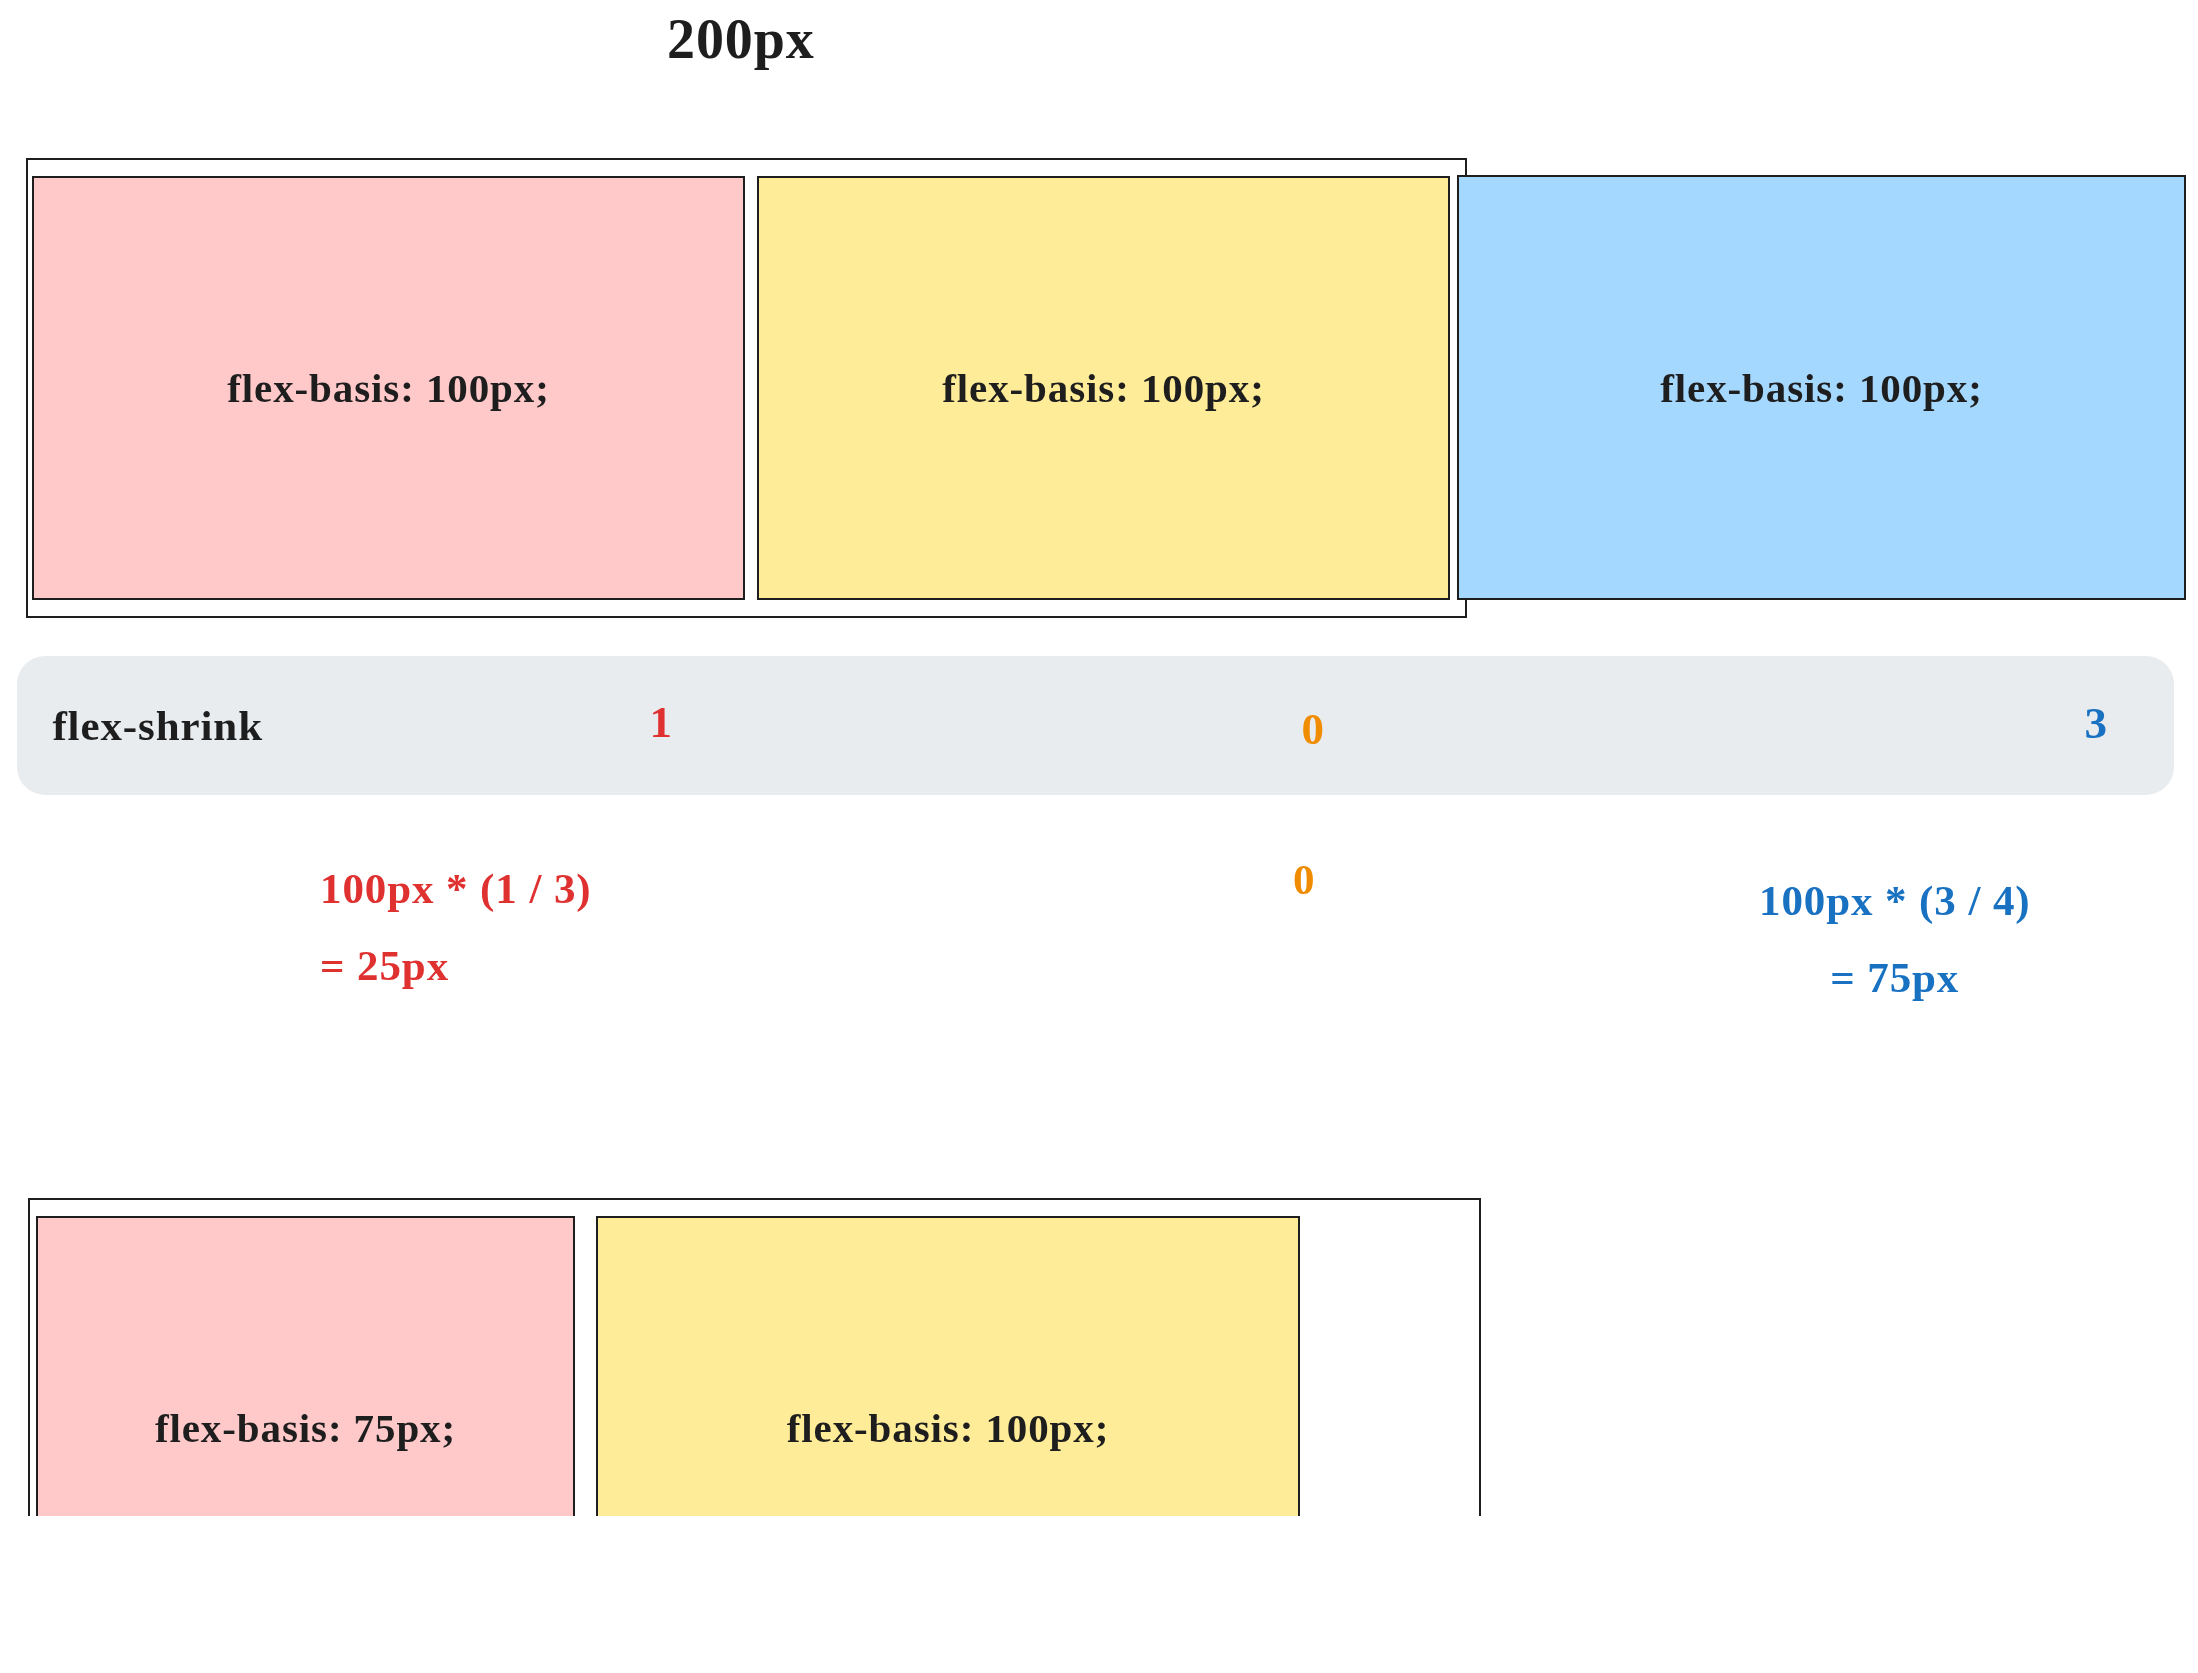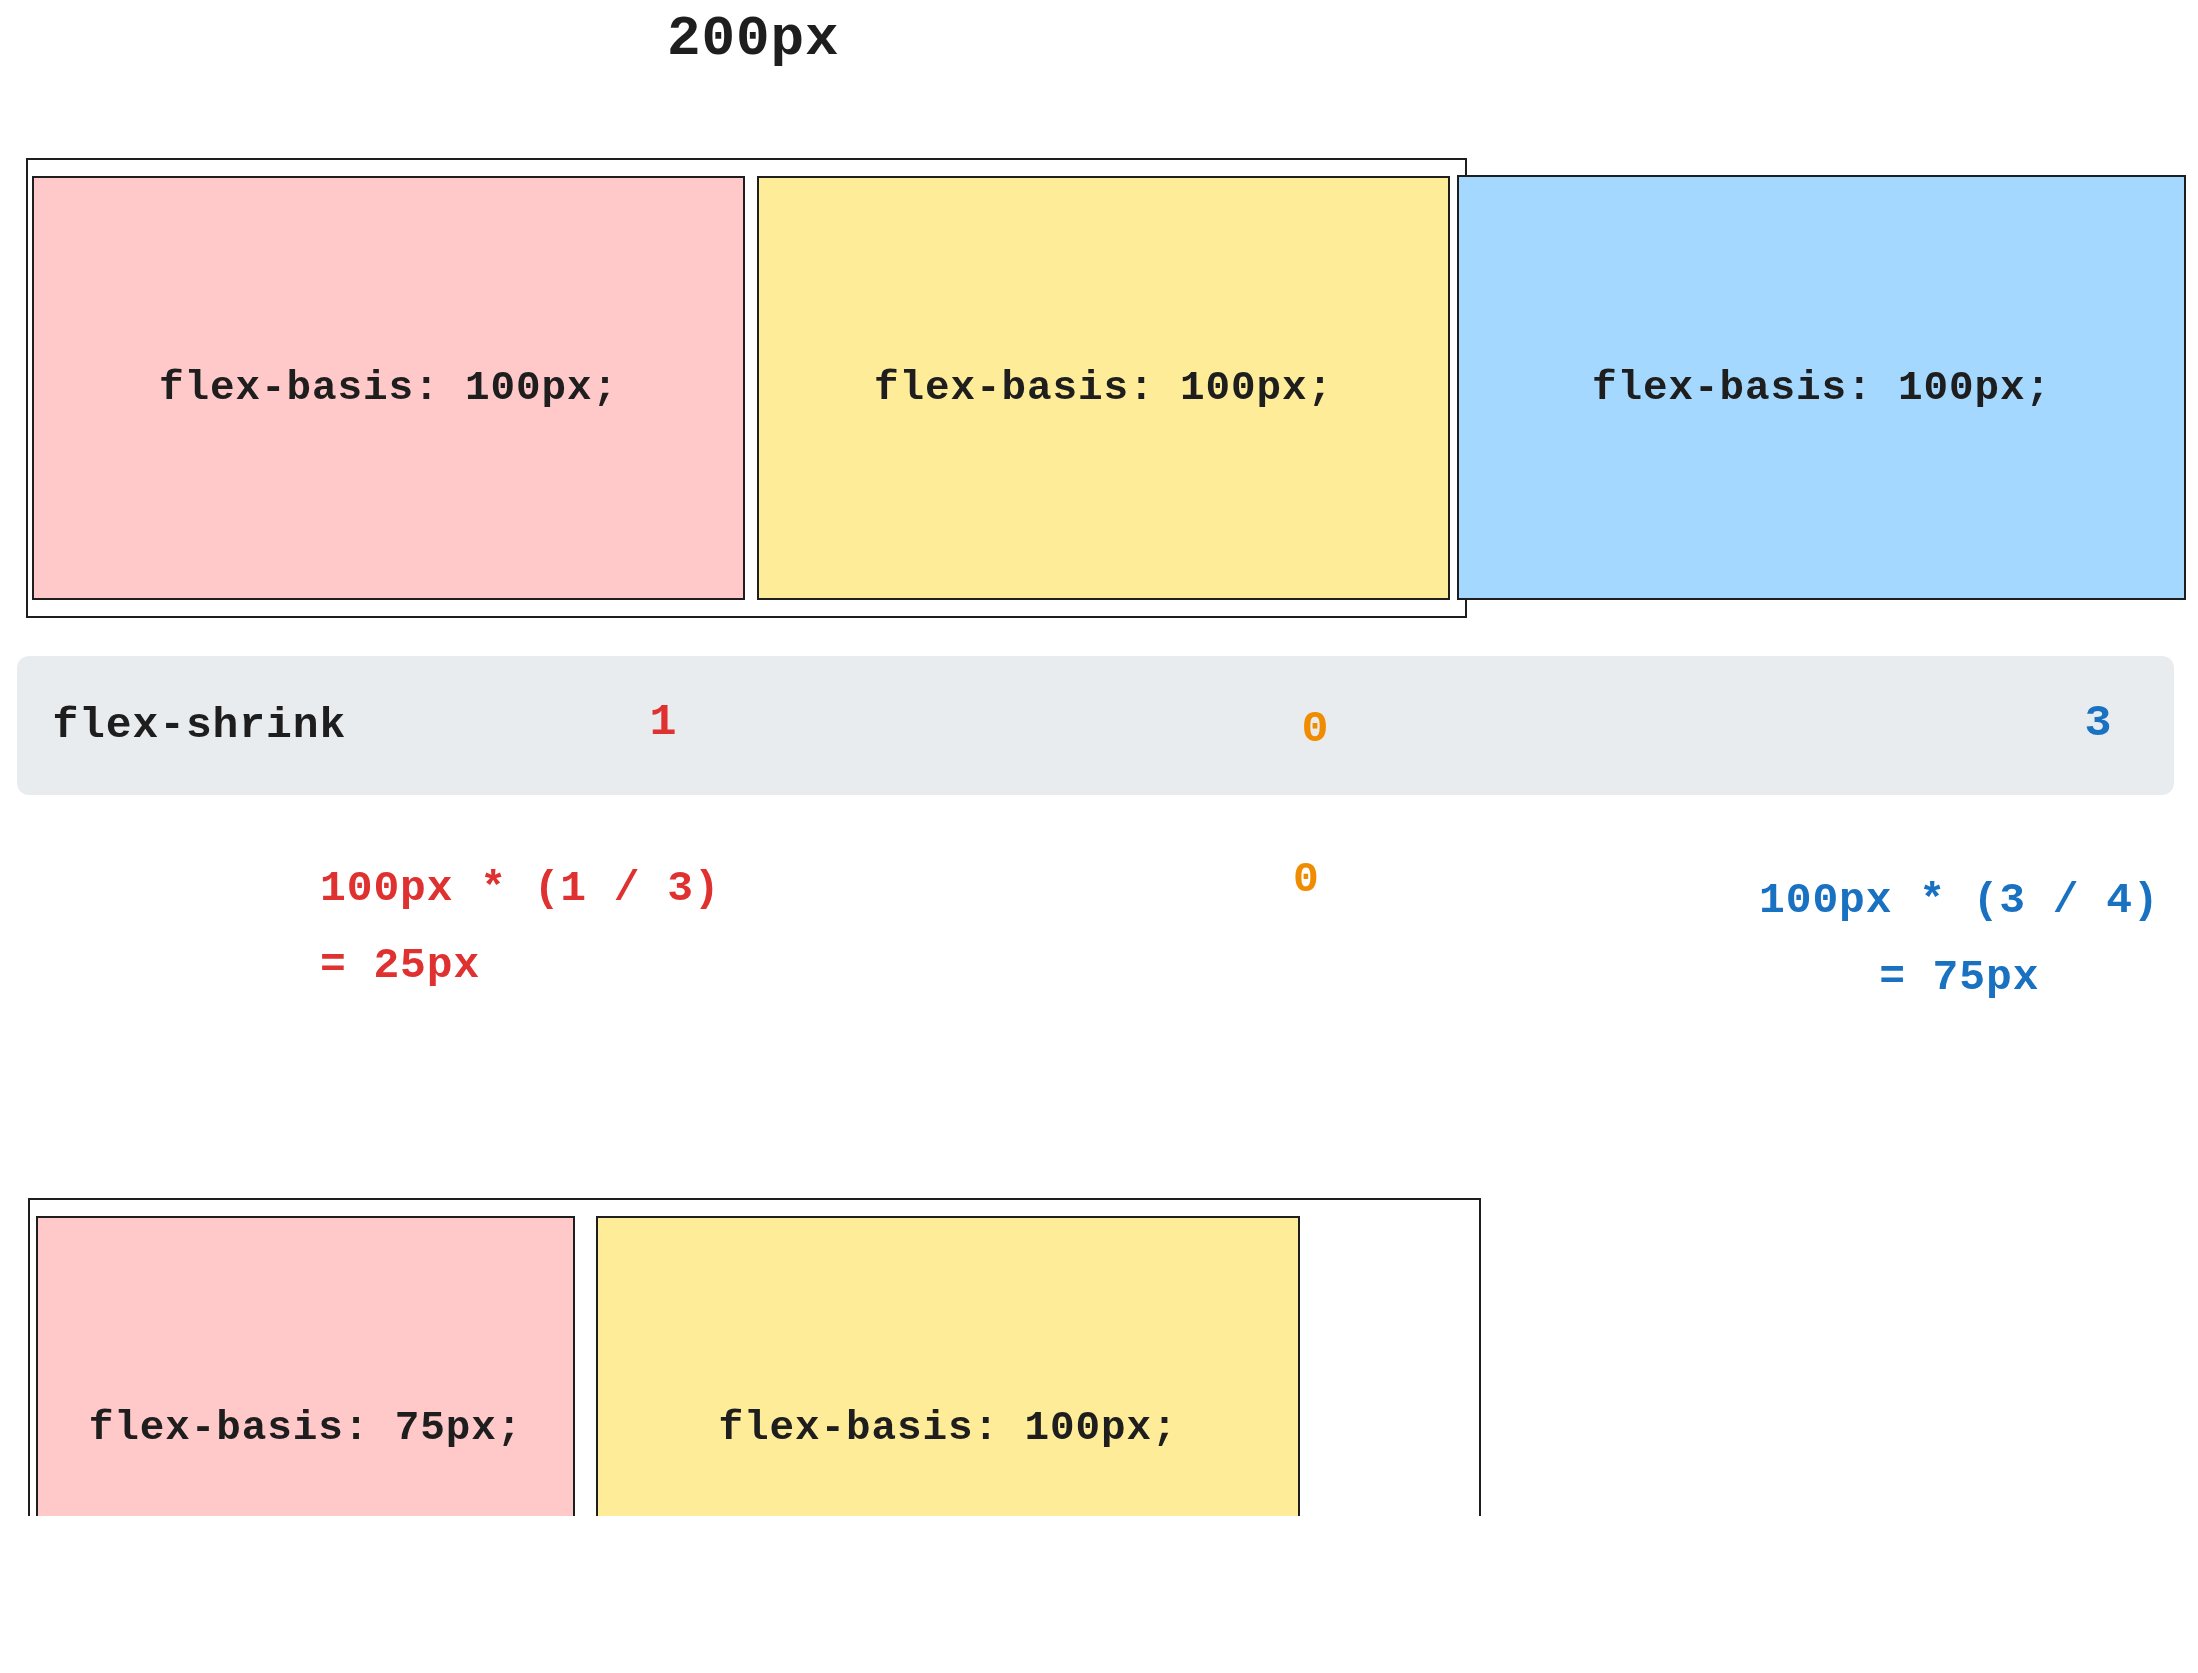--- a/index.html
+++ b/index.html
@@ -1,20 +1,20 @@
 <!DOCTYPE html>
 <html style="font-size:14px"><head>
 <meta charset="utf-8">
 <style>
   html,body{margin:0;padding:0;background:#ffffff;}
   .canvas{
     position:relative;
     width:2199px;height:1516px;
     background:#ffffff;
-    font-family:Liberation Mono, monospace;
+    font-family:Liberation Serif, serif;
     color:#1e1e1e;
     overflow:hidden;
   }
   .abs{position:absolute;}
 
   .width-label{
     left:667px;top:7px;
     font-size:56px;font-weight:bold;letter-spacing:0.9px;
     color:#1e1e1e;
   }
@@ -34,21 +34,21 @@
   .yellow{background:#ffec99;}
   .blue{background:#a5d8ff;}
 
   .box-pink-1  {left:32px;  top:176px; width:709px; height:420px;}
   .box-yellow-1{left:757px; top:176px; width:689px; height:420px;}
   .box-blue-1  {left:1457px;top:175px; width:725px; height:421px;}
 
   
   .shrink-bar{
     left:17.4px;top:656px;width:2157px;height:139px;
-    background:#e9ecef;border-radius:12px;
+    background:#e9ecef;border-radius:28px;
   }
   .shrink-label{
     position:absolute;left:35px;top:50%;transform:translateY(-52%);
     font-size:43px;font-weight:bold;letter-spacing:0.9px;color:#1e1e1e;
   }
   .shrink-val{
     position:absolute;top:50%;
     font-size:45px;font-weight:bold;
   }
   .val-1{left:632px;transform:translateY(-57%);color:#e03131;}

